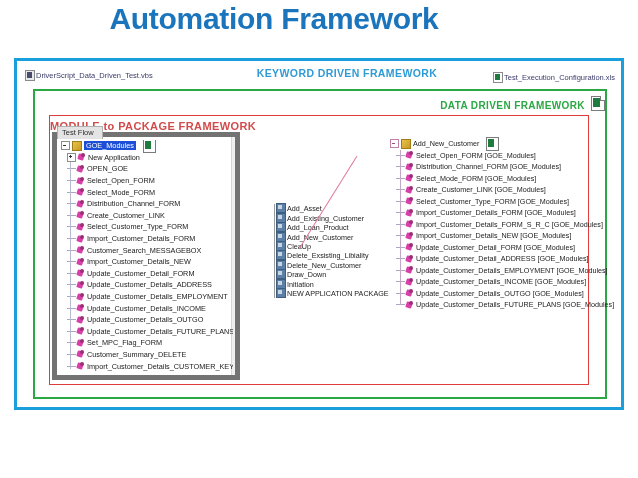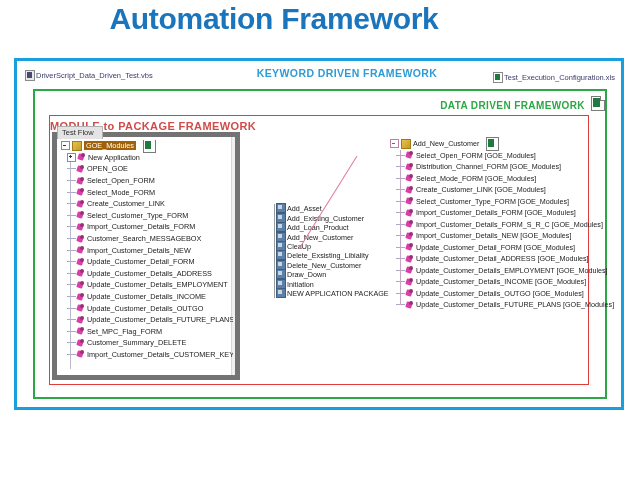--- a/index.html
+++ b/index.html
@@ -256,21 +256,21 @@
   }
   .icon-action::after {
     content: "";
     position: absolute;
     left: 3px; top: 0px;
     width: 4px; height: 4px;
     background: #9b2f77;
     border-radius: 50%;
   }
   .label-sel {
-    background: #a16207;
+    background: #1d4ed8;
     color: #ffffff;
     padding: 0 2px;
   }
   .excel-sm {
     display: inline-block;
     margin-left: 7px;
     width: 11px; height: 12px;
     border: 1px solid #7b7b7b;
     background: #fdfdfd;
     position: relative;
@@ -450,20 +450,26 @@
               <div class="tree-row">
                 <span class="tr-indent" style="width: 8px;"></span>
                 <span class="dash"></span>
                 <span class="icon-action"></span>
                 <span>Select_Mode_FORM</span>
               </div>
               <div class="tree-row">
                 <span class="tr-indent" style="width: 8px;"></span>
                 <span class="dash"></span>
                 <span class="icon-action"></span>
+                <span>Distribution_Channel_FORM</span>
+              </div>
+              <div class="tree-row">
+                <span class="tr-indent" style="width: 8px;"></span>
+                <span class="dash"></span>
+                <span class="icon-action"></span>
                 <span>Create_Customer_LINK</span>
               </div>
               <div class="tree-row">
                 <span class="tr-indent" style="width: 8px;"></span>
                 <span class="dash"></span>
                 <span class="icon-action"></span>
                 <span>Select_Customer_Type_FORM</span>
               </div>
               <div class="tree-row">
                 <span class="tr-indent" style="width: 8px;"></span>

